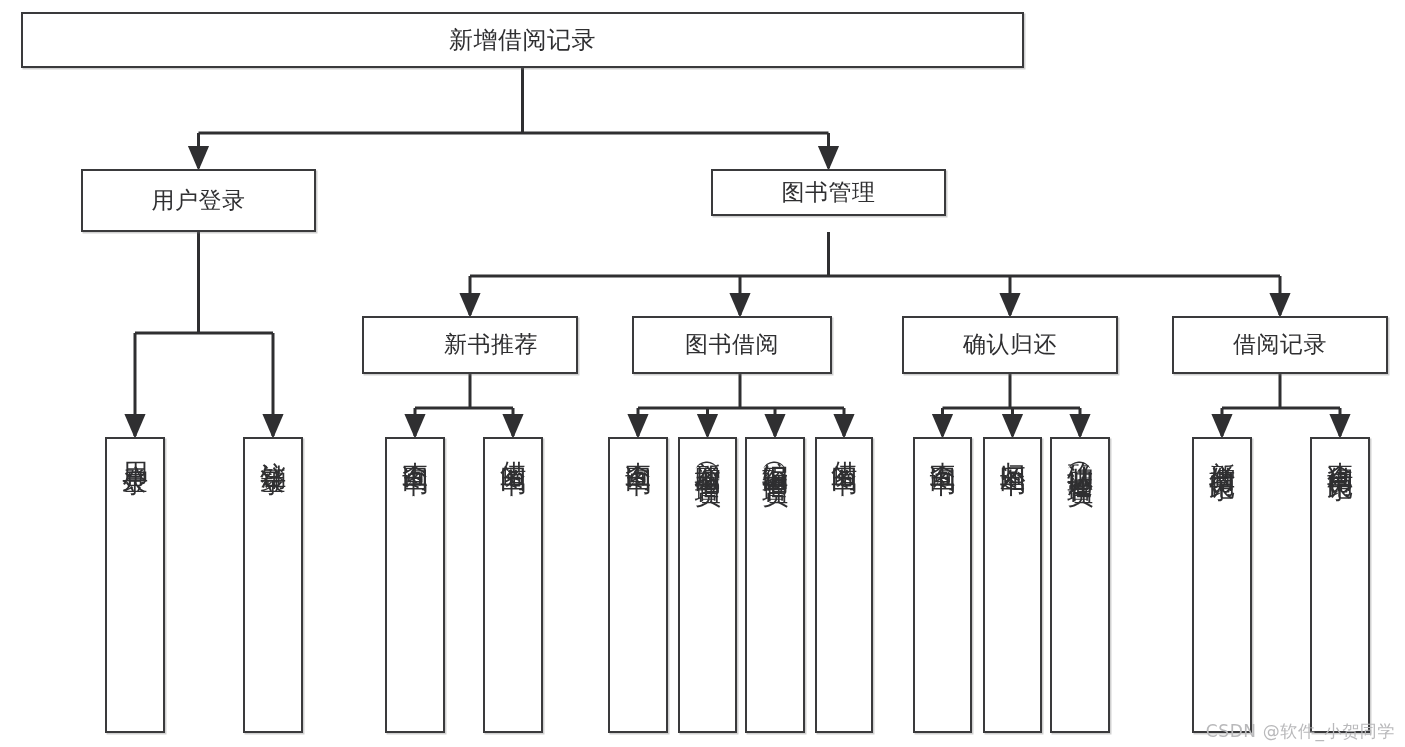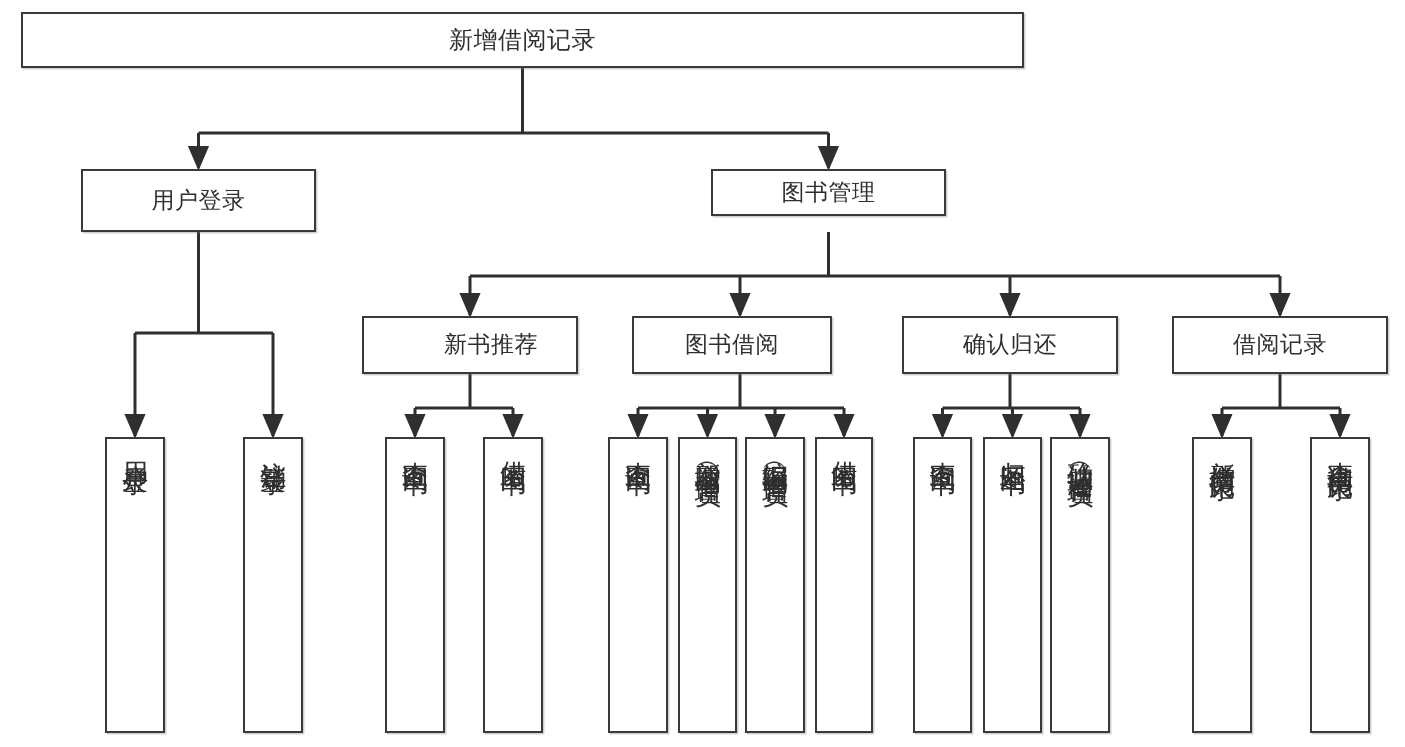--- a/index.html
+++ b/index.html
@@ -176,13 +176,14 @@
         <span class="node-label">确认归还（管理员）</span>
       </div>
       <div class="node vertical" style="left: 1192px; top: 437px; width: 60px; height: 296px;">
         <span class="node-label">新增借阅记录</span>
       </div>
       <div class="node vertical" style="left: 1310px; top: 437px; width: 60px; height: 296px;">
         <span class="node-label">查询借阅记录</span>
       </div>
     </div>
 
+  <div id="watermark">CSDN @软件_小贺同学</div>
 </div>
 
 </body></html>

